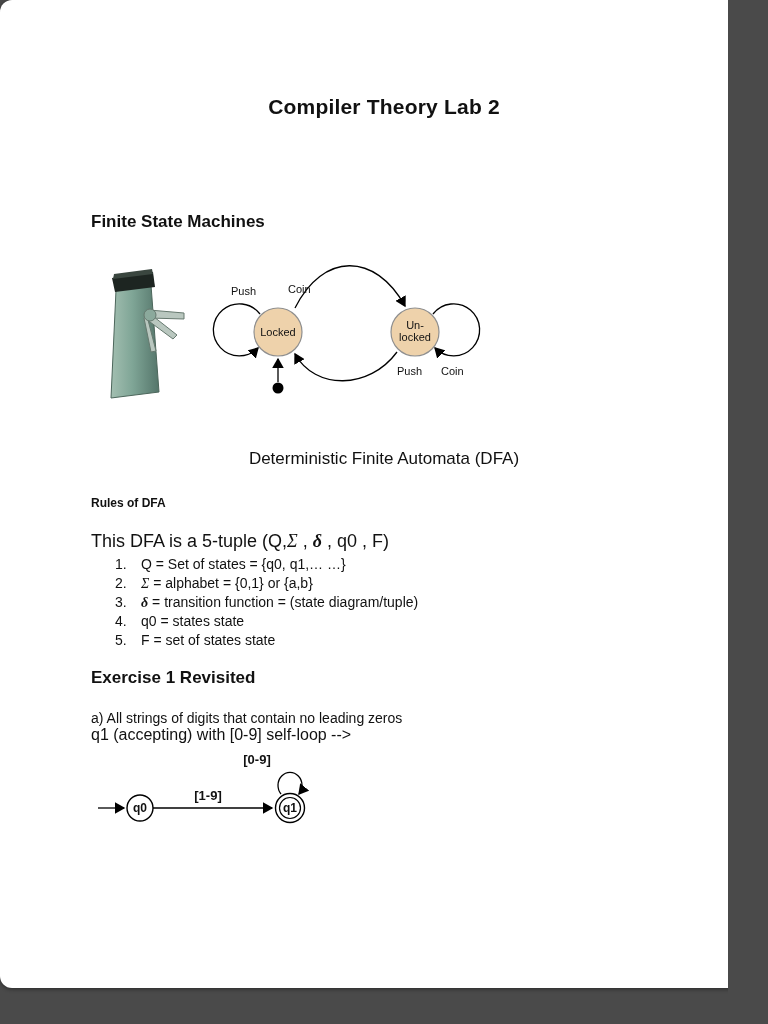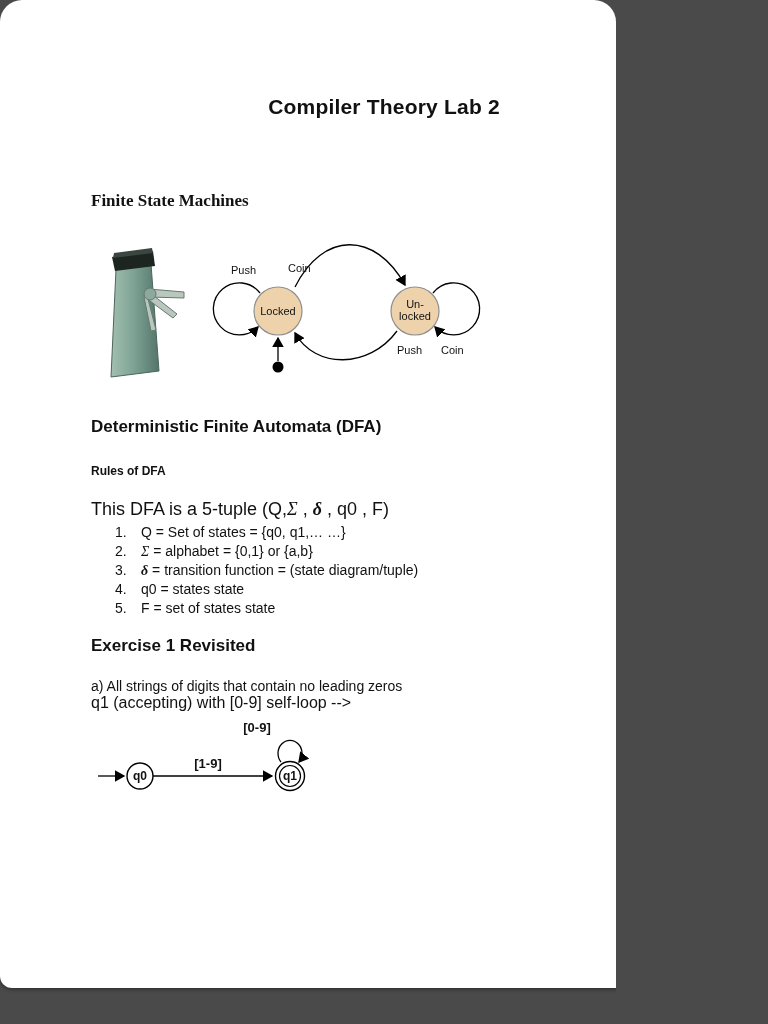--- a/index.html
+++ b/index.html
@@ -2,35 +2,35 @@
 <html><head>
 <meta charset="utf-8">
 <style>
   * { margin: 0; padding: 0; box-sizing: border-box; }
   html, body { width: 768px; }
   body {
     background: #4a4a4a;
     font-family: "Liberation Sans", sans-serif;
     color: #111;
   }
-  .viewer { width: 616px; height: 1024px; overflow: hidden; position: relative; border-radius: 22px; }
+  .viewer { width: 728px; height: 1024px; overflow: hidden; position: relative; }
   .doc-page {
     width: 768px; height: 988px;
     background: #ffffff;
     border-radius: 12px;
     box-shadow: 0 1px 4px rgba(0,0,0,0.45);
     overflow: hidden;
   }
   .content { padding: 0 91px; }
 
   .title { font-size: 21px; font-weight: bold; text-align: center; padding-top: 95px; letter-spacing: 0.2px; }
-  .h-fsm { font-size: 17px; font-weight: bold; margin-top: 72px; font-family: Liberation Serif, serif; }
+  .h-fsm { font-size: 17px; font-weight: bold; margin-top: 93px; }
   .figure { margin-top: 26px; display: flex; align-items: flex-start; height: 160px; }
   .fsm-svg { margin-left: 16px; margin-top: 4px; }
-  .h-dfa { font-size: 17px; font-weight: bold; margin-top: 20px; }
+  .h-dfa { font-size: 17px; font-weight: normal; margin-top: 31px; text-align: center; }
   .h-rules { font-size: 12px; font-weight: bold; margin-top: 27px; }
   .tuple { font-size: 18px; margin-top: 21px; }
   .math { font-family: "Liberation Serif", serif; font-style: italic; }
   .bd { font-weight: bold; }
   .rules { margin-top: 3px; margin-left: 24px; font-size: 14px; }
   .rule { display: flex; line-height: 19px; }
   .rule .num { width: 26px; flex: 0 0 26px; }
   .h-ex { font-size: 17px; font-weight: bold; margin-top: 18px; }
   .ex-a { font-size: 14px; margin-top: 22px; }
   .mini-dfa { margin-top: 6px; margin-left: 4px; display: block; }

